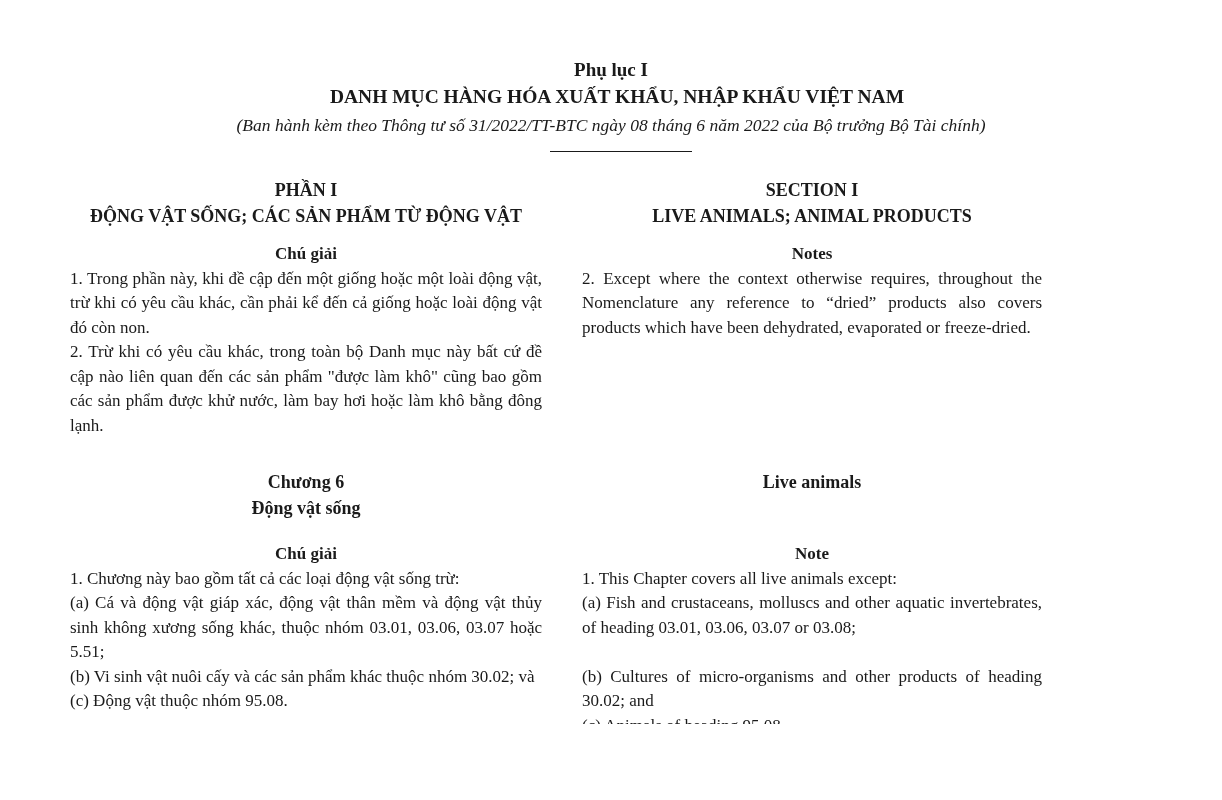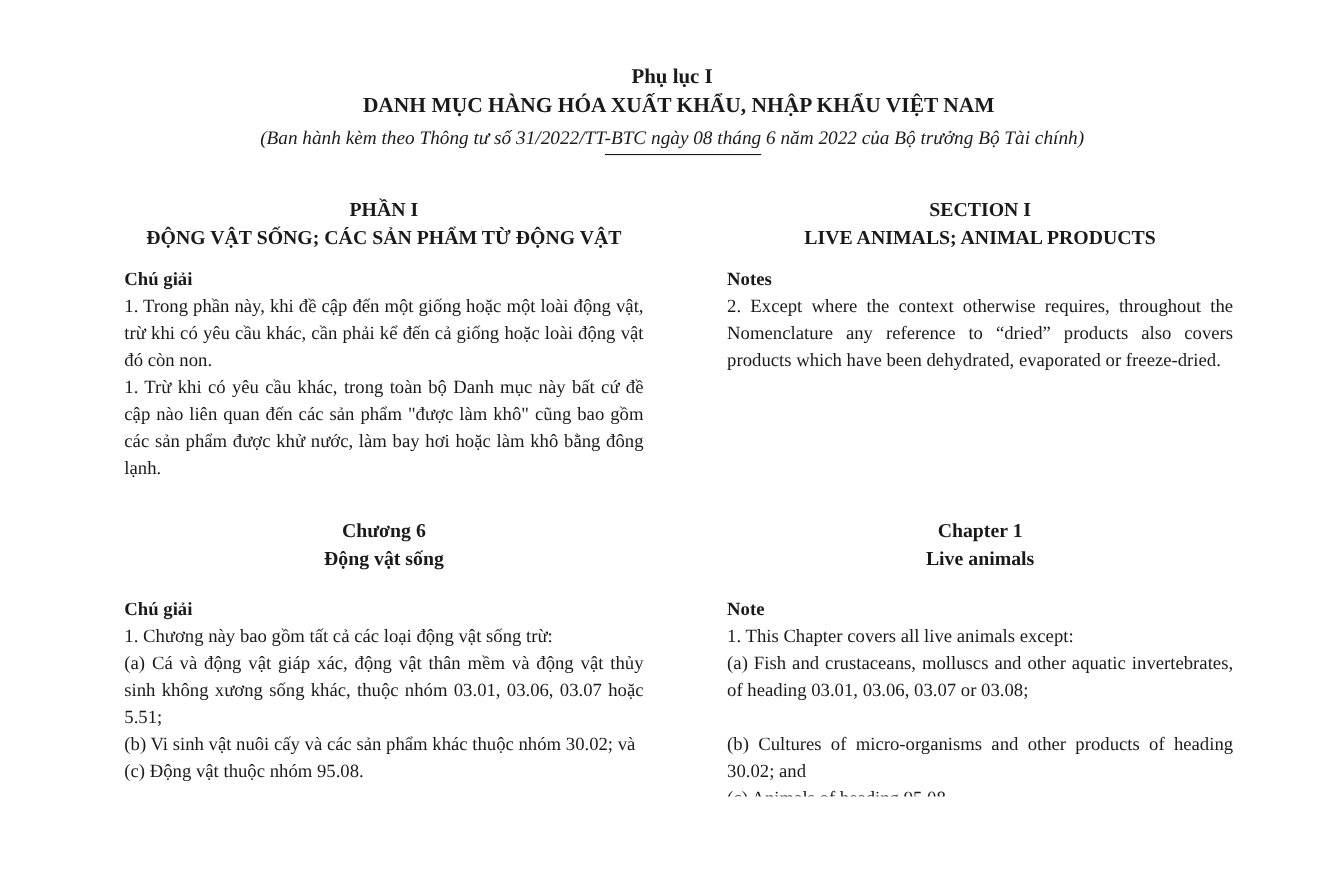--- a/index.html
+++ b/index.html
@@ -30,49 +30,49 @@
     line-height: 28px;
     padding-left: 12px;
   }
   .hdr-issuance {
     font-size: 17.5px;
     font-style: italic;
     line-height: 29px;
   }
   .hdr-issuance .u {
     border-bottom: 1.5px solid #1a1a1a;
-    padding-bottom: 5px;
+    padding-bottom: 16px;
   }
   
   .content {
     margin-top: 37px;
-    padding-left: 113px;
+    padding-left: 70px;
     display: grid;
     grid-template-columns: 472px 460px;
-    column-gap: 76px;
+    column-gap: 40px;
     align-items: start;
   }
   .cell { min-width: 0; }
   .col-heading {
     text-align: center;
     font-weight: bold;
     font-size: 18px;
     line-height: 26px;
   }
   .row-notes   { margin-top: 13px; }
   .row-chapter { margin-top: 31px; }
   .row-chnotes { margin-top: 21px; }
   .body-text {
     font-size: 17px;
     line-height: 24.5px;
     text-align: justify;
   }
   .notes-label {
     font-weight: bold;
-    text-align: left;
+    text-align: center;
   }
   .para { margin: 0; }
   .gap-after { margin-bottom: 24.5px; }
 </style>
 </head>
 <body>
 
 <div class="page">
 
   <div class="hdr">
@@ -88,33 +88,32 @@
       <div>ĐỘNG VẬT SỐNG; CÁC SẢN PHẨM TỪ ĐỘNG VẬT</div>
     </div>
     <div class="cell col-heading">
       <div>SECTION I</div>
       <div>LIVE ANIMALS; ANIMAL PRODUCTS</div>
     </div>
 
     <div class="cell body-text row-notes">
       <div class="notes-label">Chú giải</div>
       <p class="para">1. Trong phần này, khi đề cập đến một giống hoặc một loài động vật, trừ khi có yêu cầu khác, cần phải kể đến cả giống hoặc loài động vật đó còn non.</p>
-      <p class="para">1. Trừ khi có yêu cầu khác, trong toàn bộ Danh mục này bất cứ đề cập nào liên quan đến các sản phẩm "được làm khô" cũng bao gồm các sản phẩm được khử nước, làm bay hơi hoặc làm khô bằng đông lạnh.</p>
+      <p class="para">2. Trừ khi có yêu cầu khác, trong toàn bộ Danh mục này bất cứ đề cập nào liên quan đến các sản phẩm "được làm khô" cũng bao gồm các sản phẩm được khử nước, làm bay hơi hoặc làm khô bằng đông lạnh.</p>
     </div>
     <div class="cell body-text row-notes">
       <div class="notes-label">Notes</div>
       <p class="para">2. Except where the context otherwise requires, throughout the Nomenclature any reference to “dried” products also covers products which have been dehydrated, evaporated or freeze-dried.</p>
     </div>
 
     <div class="cell col-heading row-chapter">
       <div>Chương 6</div>
       <div>Động vật sống</div>
     </div>
     <div class="cell col-heading row-chapter">
-      <div>Chapter 1</div>
       <div>Live animals</div>
     </div>
 
     <div class="cell body-text row-chnotes">
       <div class="notes-label">Chú giải</div>
       <p class="para">1. Chương này bao gồm tất cả các loại động vật sống trừ:</p>
       <p class="para">(a) Cá và động vật giáp xác, động vật thân mềm và động vật thủy sinh không xương sống khác, thuộc nhóm 03.01, 03.06, 03.07 hoặc 5.51;</p>
       <p class="para">(b) Vi sinh vật nuôi cấy và các sản phẩm khác thuộc nhóm 30.02; và</p>
       <p class="para">(c) Động vật thuộc nhóm 95.08.</p>
     </div>

